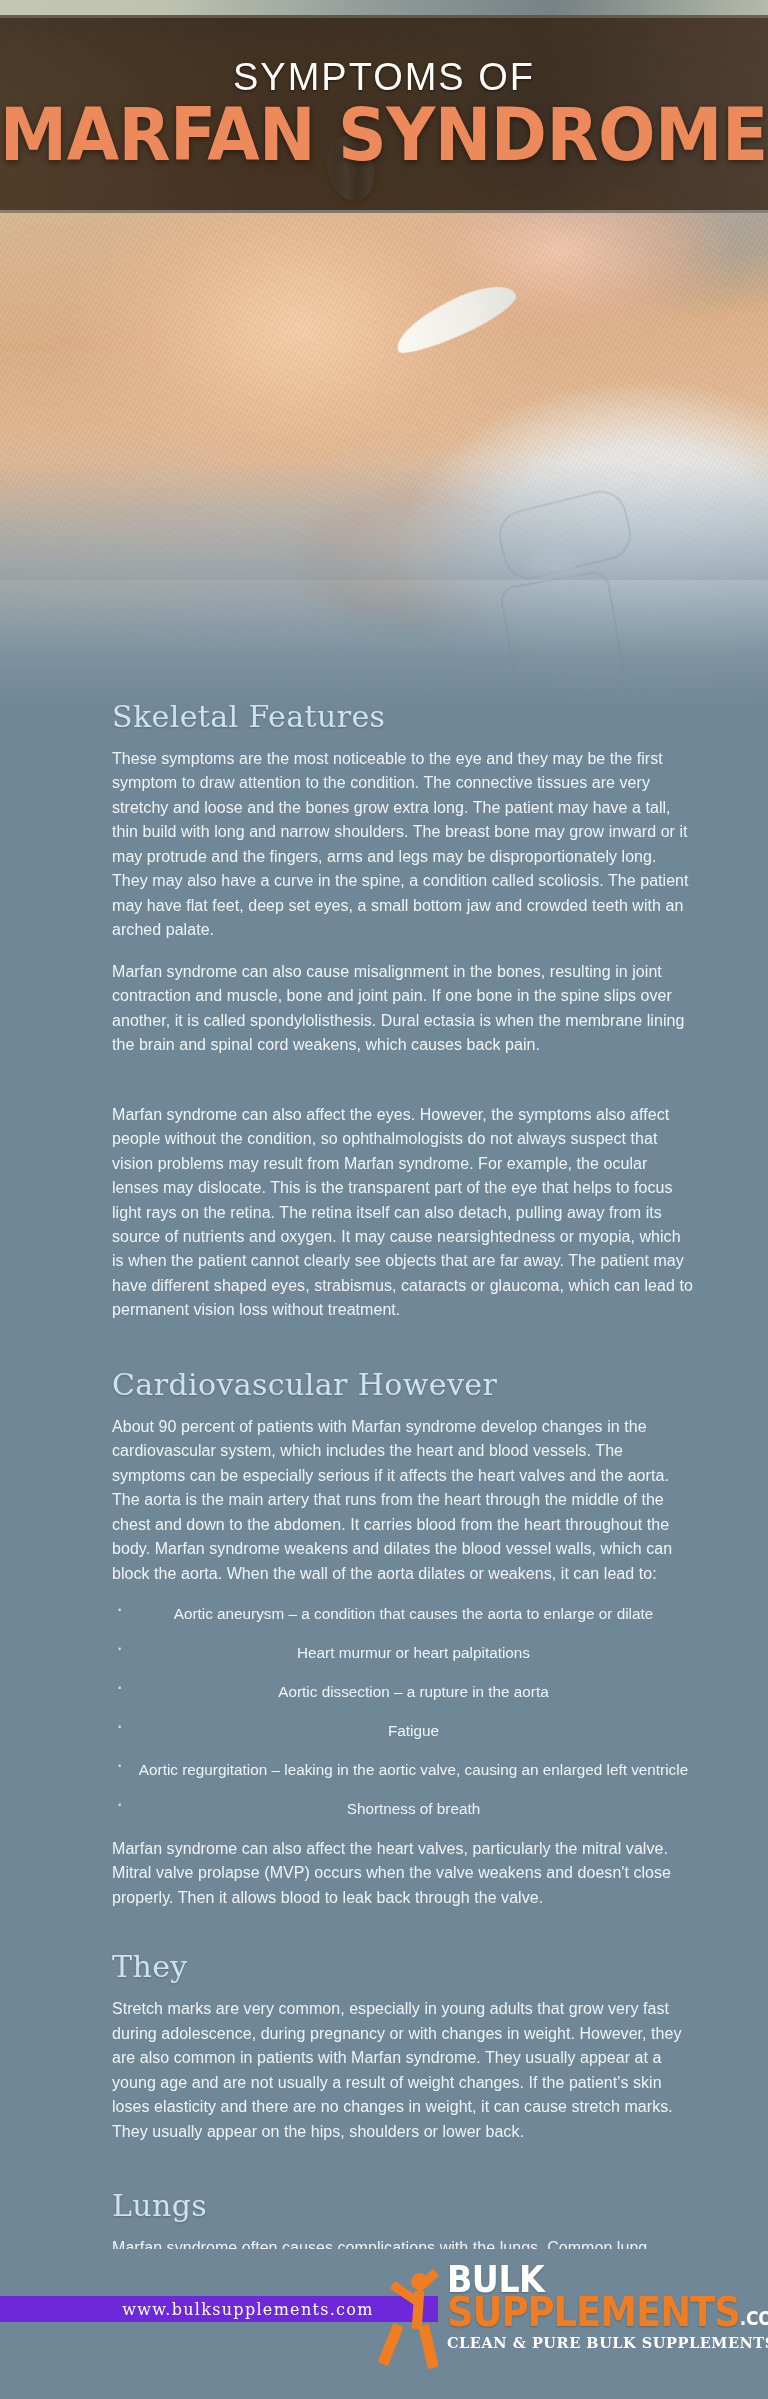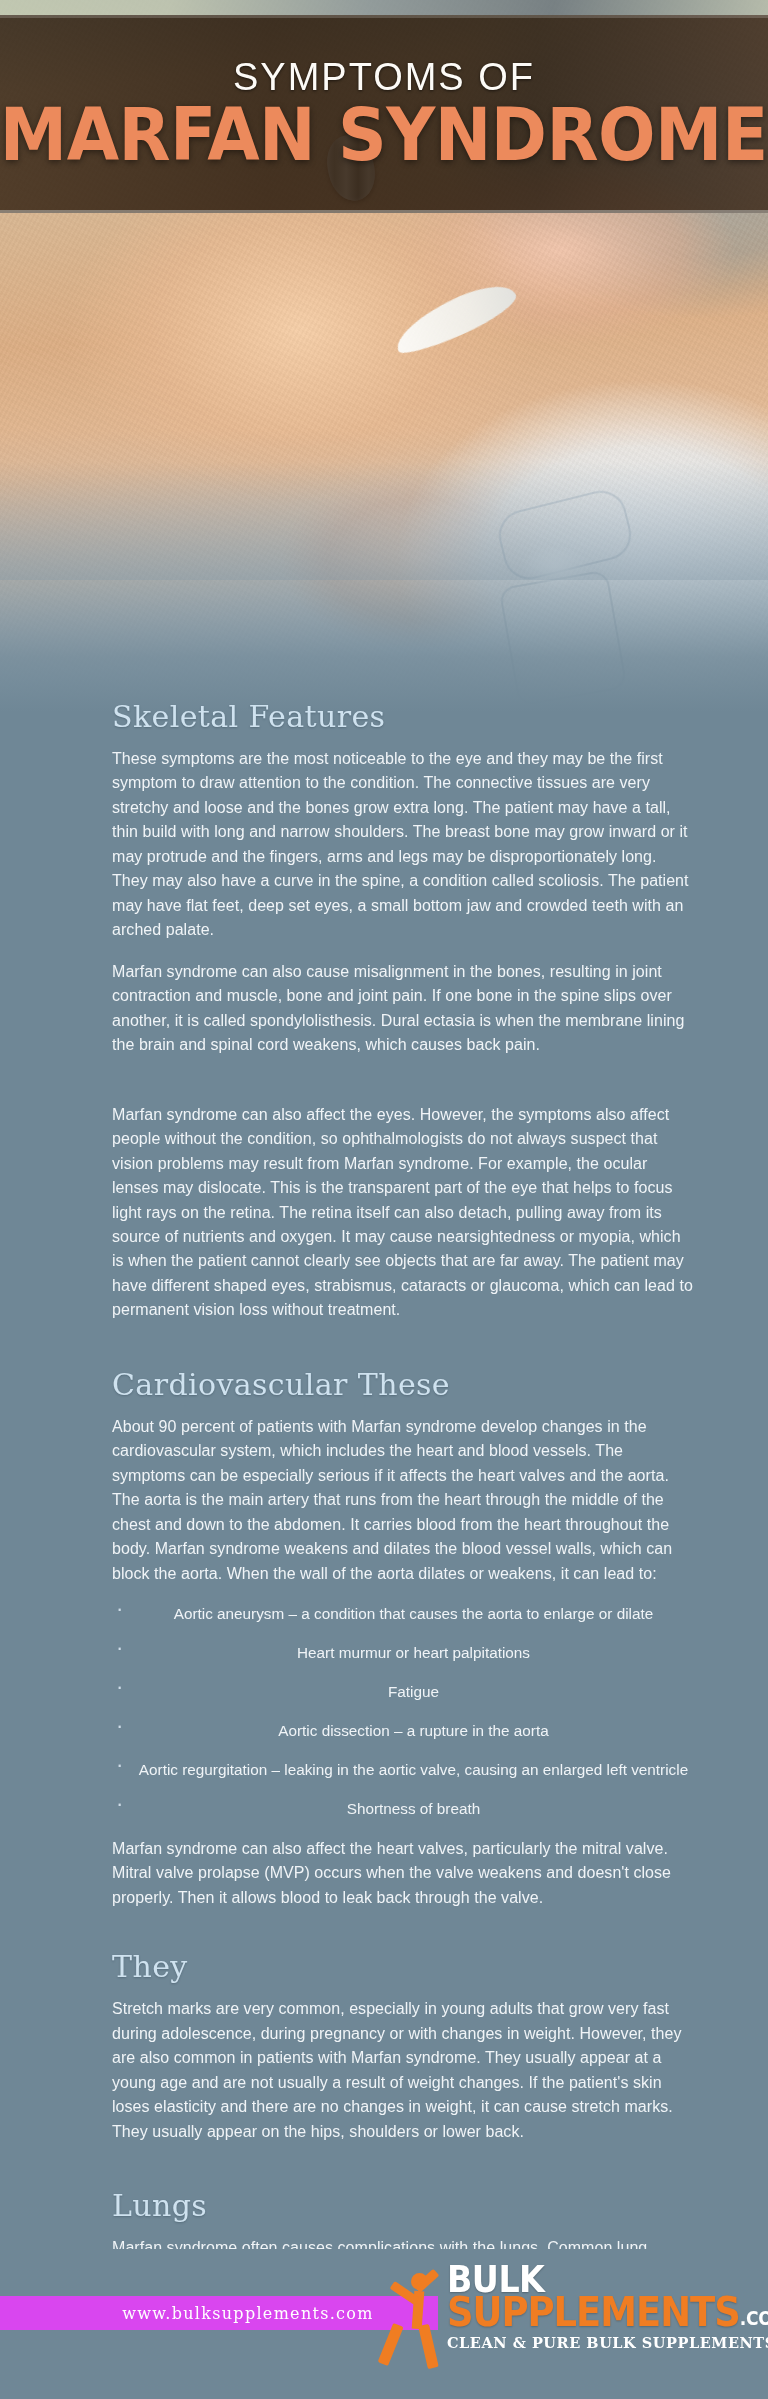--- a/index.html
+++ b/index.html
@@ -147,22 +147,22 @@
     content:"·"; position:absolute; left:4px; top:-5px;
     color:#cfdde8; font-size:22px; line-height:1;
   }
 
   
   .footer{
     position:absolute; left:0; bottom:0; width:768px; height:150px;
     background:#6f8796;
   }
   .url-bar{
-    position:absolute; left:0; top:47px; width:438px; height:34px;
-    background:#d946ef;
+    position:absolute; left:0; top:47px; width:438px; height:26px;
+    background:#6d28d9;
     display:flex; align-items:center; justify-content:center;
   }
   .url-bar span{
     color:#fff; font-size:16px; letter-spacing:1.3px;
     font-family:"DejaVu Serif","Liberation Serif",serif;
     padding-left:58px;
   }
   .logo{
     position:absolute; left:385px; top:14px; width:350px; height:110px;
   }
@@ -244,27 +244,27 @@
 
     <div class="gap-lg"></div>
 
     <div class="section">
       <p class="body">Marfan syndrome can also affect the eyes. However, the symptoms also affect people without the condition, so ophthalmologists do not always suspect that vision problems may result from Marfan syndrome. For example, the ocular lenses may dislocate. This is the transparent part of the eye that helps to focus light rays on the retina. The retina itself can also detach, pulling away from its source of nutrients and oxygen. It may cause nearsightedness or myopia, which is when the patient cannot clearly see objects that are far away. The patient may have different shaped eyes, strabismus, cataracts or glaucoma, which can lead to permanent vision loss without treatment.</p>
     </div>
 
     <div class="gap-lg"></div>
 
     <div class="section">
-      <h2 class="sec-head">Cardiovascular These</h2>
+      <h2 class="sec-head">Cardiovascular However</h2>
       <p class="body">About 90 percent of patients with Marfan syndrome develop changes in the cardiovascular system, which includes the heart and blood vessels. The symptoms can be especially serious if it affects the heart valves and the aorta. The aorta is the main artery that runs from the heart through the middle of the chest and down to the abdomen. It carries blood from the heart throughout the body. Marfan syndrome weakens and dilates the blood vessel walls, which can block the aorta. When the wall of the aorta dilates or weakens, it can lead to:</p>
       <ul class="bullets">
         <li>Aortic aneurysm – a condition that causes the aorta to enlarge or dilate</li>
         <li>Heart murmur or heart palpitations</li>
+        <li>Aortic dissection – a rupture in the aorta</li>
         <li>Fatigue</li>
-        <li>Aortic dissection – a rupture in the aorta</li>
         <li>Aortic regurgitation – leaking in the aortic valve, causing an enlarged left ventricle</li>
         <li>Shortness of breath</li>
       </ul>
       <p class="body">Marfan syndrome can also affect the heart valves, particularly the mitral valve. Mitral valve prolapse (MVP) occurs when the valve weakens and doesn't close properly. Then it allows blood to leak back through the valve.</p>
     </div>
 
     <div class="gap-md"></div>
 
     <div class="section">
       <h2 class="sec-head">They</h2>

